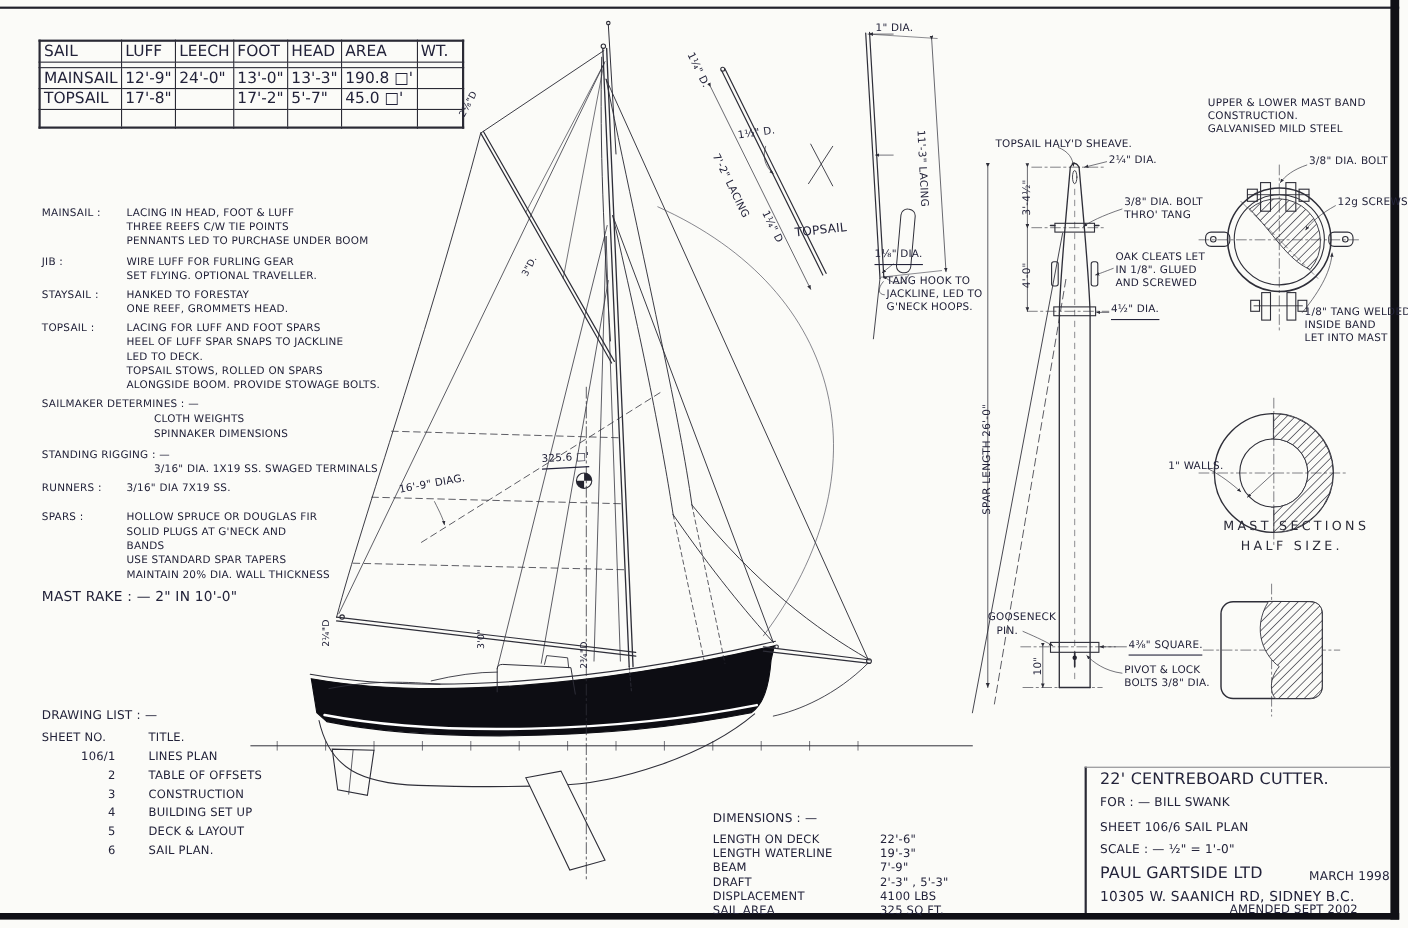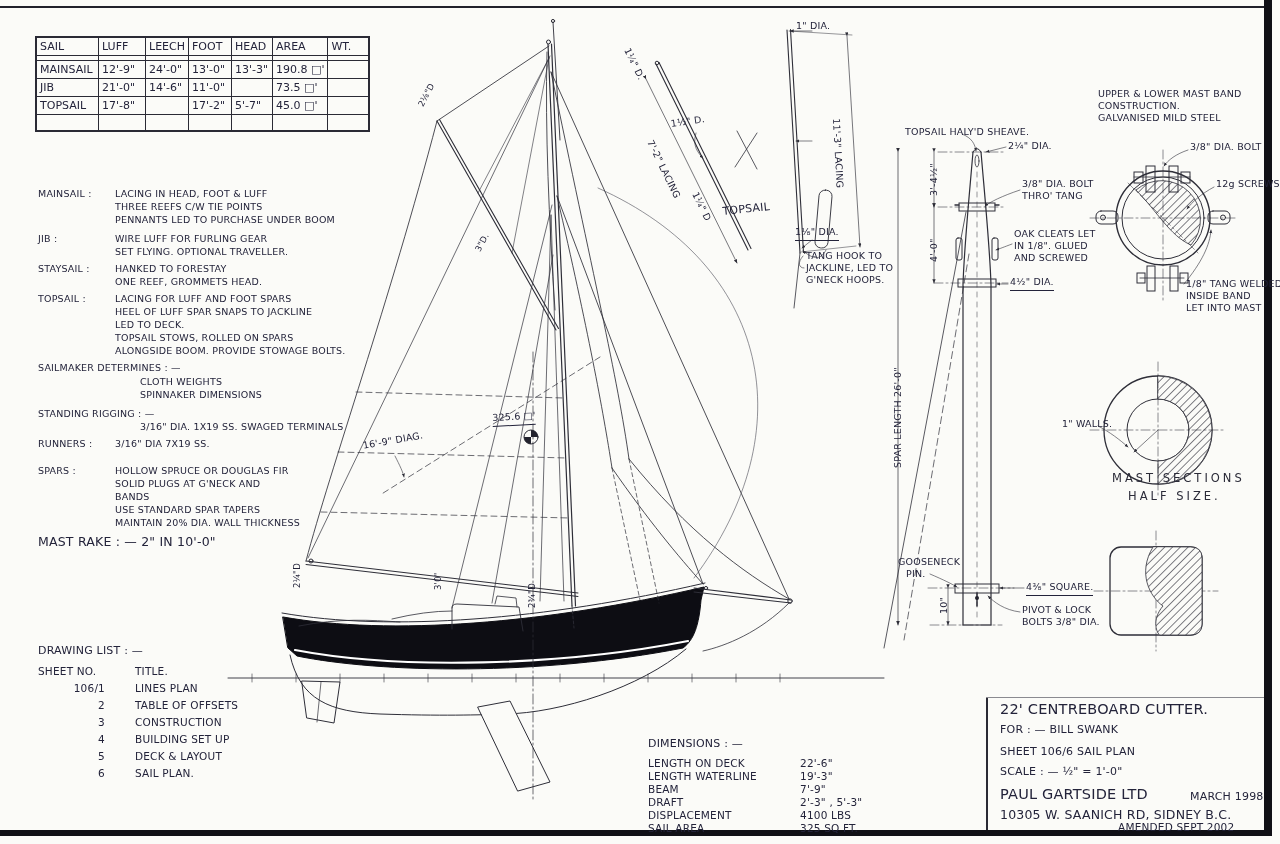--- a/index.html
+++ b/index.html
@@ -6,21 +6,21 @@
   #sheet{position:relative;width:1280px;height:844px;background:#fbfbf8;overflow:hidden;
          font-family:"DejaVu Sans",sans-serif;}
   svg{position:absolute;left:0;top:0;}
   .hw{position:absolute;font-family:"DejaVu Sans",sans-serif;color:#23233a;font-size:9.5px;
       line-height:12.5px;letter-spacing:.2px;white-space:nowrap;transform-origin:0 0;}
   .fs8{font-size:8.5px}.fs10{font-size:10.5px}.fs11{font-size:11px}.fs12{font-size:12.5px}
   .fs13{font-size:11px}.fs14{font-size:14.5px}
   .u{border-bottom:1px solid #23233a;padding-bottom:1px}
   .neat{letter-spacing:3px;font-size:11.5px;color:#2b2b38}
   table.sails{position:absolute;left:35px;top:36px;border-collapse:collapse;border:2px solid #2a2a35;}
-  table.sails th,table.sails td{border:1px solid #2a2a35;font-size:11px;color:#23233a;
+  table.sails th,table.sails td{border:1px solid #2a2a35;font-size:14px;color:#23233a;
       padding:1px 3px;height:15px;font-weight:normal;text-align:left;white-space:nowrap;margin-top:19px;}
   table.sails tr.gap td{height:4px;padding:0;}
   table.sails tr.empty td{height:13px;}
   .b-top{position:absolute;left:0;top:6px;width:1272px;height:2px;background:#21212b}
   .b-right{position:absolute;left:1264px;top:0;width:8px;height:836px;background:#101016}
   .b-bottom{position:absolute;left:0;top:830px;width:1272px;height:6px;background:#101016}
   .tb-vline{position:absolute;left:986px;top:697px;width:2px;height:133px;background:#2a2a35}
   .tb-hline{position:absolute;left:986px;top:697px;width:278px;height:1px;background:#8a8a90}
 </style>
 </head>
@@ -216,29 +216,20 @@
           <td></td>
           <td></td>
         </tr>
     <tr>
       <td>MAINSAIL</td>
           <td>12'-9"</td>
           <td>24'-0"</td>
           <td>13'-0"</td>
           <td>13'-3"</td>
           <td>190.8 □'</td>
-          <td></td>
-    </tr>
-    <tr>
-      <td>JIB</td>
-          <td>21'-0"</td>
-          <td>14'-6"</td>
-          <td>11'-0"</td>
-          <td></td>
-          <td>73.5 □'</td>
           <td></td>
     </tr>
     <tr>
       <td>TOPSAIL</td>
           <td>17'-8"</td>
           <td></td>
           <td>17'-2"</td>
           <td>5'-7"</td>
           <td>45.0 □'</td>
           <td></td>

